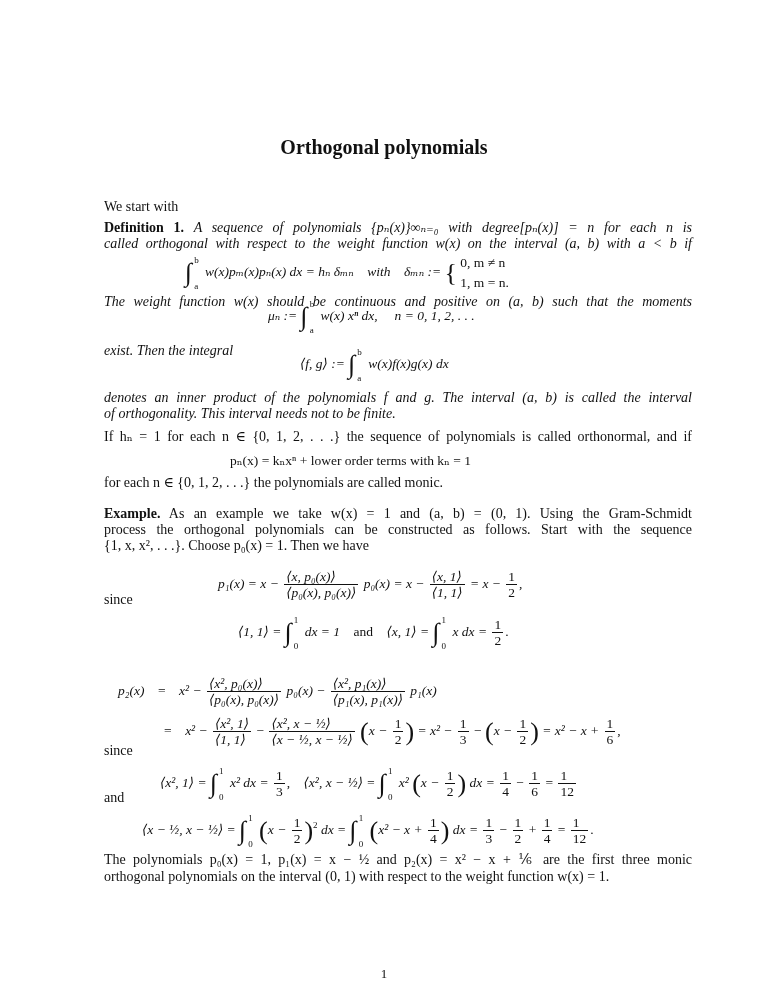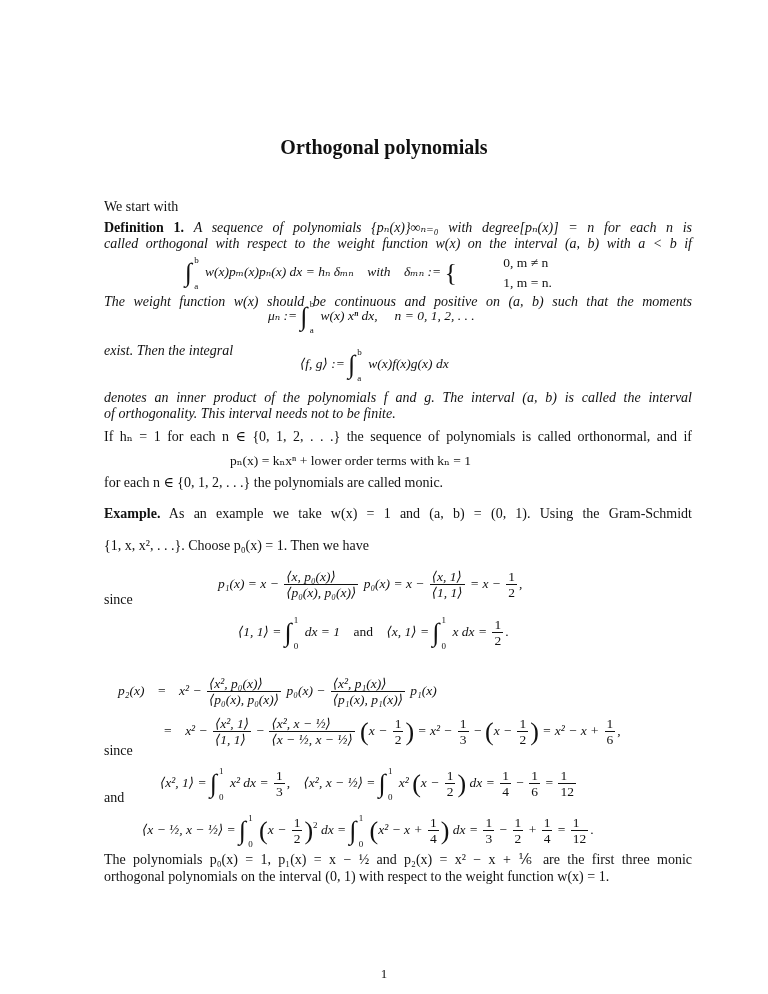--- a/index.html
+++ b/index.html
@@ -17,21 +17,21 @@
   .m { font-style:italic; }
   .frac { display:inline-block; vertical-align:middle; text-align:left; margin:16px 2px; }
   .frac > span { display:block; line-height:15px; padding:0 2px; }
   .frac > span.num { border-bottom:1px solid #111; }
   .int { font-size:26px; vertical-align:middle; display:inline-block; position:relative; line-height:26px; margin:0 2px 0 0; font-style:normal; }
   .lim { display:inline-block; vertical-align:middle; font-size:9px; line-height:10px; position:relative; margin-right:3px; }
   .lim span { display:block; }
   .lim .up { position:relative; top:-8px; }
   .lim .lo { position:relative; top:8px; }
   .big { font-size:26px; vertical-align:middle; font-style:normal; }
-  .cases { display:inline-block; vertical-align:middle;margin-left:43px; }
+  .cases { display:inline-block; vertical-align:middle; }
   .cases span { display:block; line-height:20px; }
   .pagenum { position:absolute; top:966px; left:0; width:768px; text-align:center; font-size:13px;
              font-family:"Liberation Serif","DejaVu Serif",serif; }
   sub, sup { font-size:9px; }
 </style>
 </head>
 <body>
 
 <div class="page">
 
@@ -78,20 +78,21 @@
   <div class="ln j it" style="top:390px;">denotes an inner product of the polynomials f and g. The interval (a, b) is called the interval</div>
 
   <div class="ln j" style="top:429px;">If hₙ = 1 for each n ∈ {0, 1, 2, . . .} the sequence of polynomials is called orthonormal, and if</div>
   <div class="eq" style="top:452px; left:230px;">pₙ(x) = kₙxⁿ +  lower order terms    with    kₙ = 1</div>
   <div class="ln" style="top:475px;">for each n ∈ {0, 1, 2, . . .} the polynomials are called monic.</div>
 
   <div class="ln j" style="top:506px;">
     <span class="b">Example.</span>
     <span>As an example we take w(x) = 1 and (a, b) = (0, 1).  Using the Gram-Schmidt</span>
   </div>
+  <div class="ln j" style="top:522px;">process the orthogonal polynomials can be constructed as follows.  Start with the sequence</div>
   <div class="ln" style="top:538px;">{1, x, x², . . .}. Choose p₀(x) = 1. Then we have</div>
 
   <div class="eq" style="top:553px; left:218px;">
     <span class="m">p₁(x) = x −</span>
     <span class="frac m"><span class="num">⟨x, p₀(x)⟩</span><span>⟨p₀(x), p₀(x)⟩</span></span>
     <span class="m">p₀(x) = x −</span>
     <span class="frac m"><span class="num">⟨x, 1⟩</span><span>⟨1, 1⟩</span></span>
     <span class="m">= x −</span>
     <span class="frac"><span class="num">1</span><span>2</span></span><span>,</span>
   </div>

